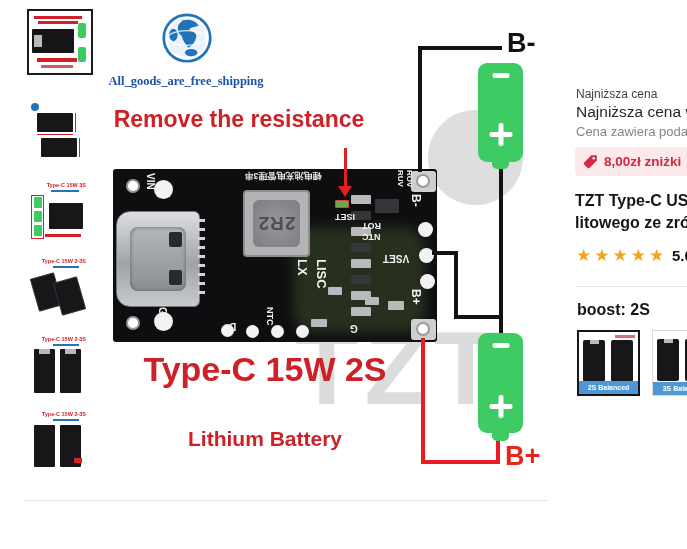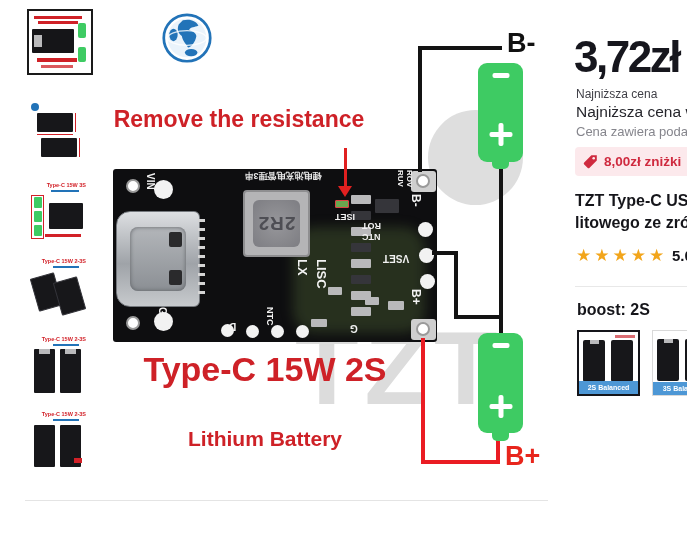--- a/index.html
+++ b/index.html
@@ -122,20 +122,21 @@
   </div>
 
   <svg class="abs logo-globe" viewBox="0 0 48 48">
     <circle cx="24" cy="24" r="22.3" fill="#ffffff" stroke="#2273b8" stroke-width="2.6"></circle>
     <circle cx="24" cy="24" r="18.6" fill="#eaf3fb"></circle>
     <path d="M20 7 C27 5 33 8 35 12 C31 14 28 13 26 16 C29 18 32 18 33 22 C32 28 28 33 25 33 C22 28 20 27 19 22 C16 20 14 16 16 11 Z" fill="#2273b8"></path>
     <ellipse cx="11" cy="21" rx="4" ry="6" fill="#2273b8"></ellipse>
     <ellipse cx="28" cy="38" rx="6" ry="3.5" fill="#2273b8"></ellipse>
     <ellipse cx="24" cy="24" rx="18.6" ry="7" fill="none" stroke="#ffffff" stroke-width="1.2" opacity=".8"></ellipse>
   </svg>
+  <div class="abs logo-caption">All_goods_are_free_shipping</div>
 
   <div class="abs sthumb" style="top:101px;height:62px;">
     <div class="mini" style="left:2px;top:2px;width:8px;height:8px;border-radius:50%;background:#2273b8;"></div>
     <div class="pcbmini" style="left:8px;top:12px;width:36px;height:19px;"></div>
     <div class="pcbmini" style="left:12px;top:37px;width:36px;height:19px;"></div>
     <div class="mini" style="left:46px;top:12px;width:1px;height:19px;background:#d22128;"></div>
     <div class="mini" style="left:50px;top:37px;width:1px;height:19px;background:#d22128;"></div>
     <div class="mini" style="left:8px;top:33px;width:36px;height:1px;background:#d22128;"></div>
   </div>
 
@@ -282,21 +283,20 @@
 
     <div class="abs arrow-line" style="left:249px;top:128px;"></div>
     <div class="abs arrow-head" style="left:243px;top:166px;"></div>
 
     <div class="abs red-t main-title" style="left:25px;top:330px;">Type-C 15W 2S</div>
     <div class="abs red-t sub1" style="left:25px;top:383px;">Lithium Battery</div>
   </div>
 
   <div class="abs divider" style="left:25px;top:500px;width:523px;"></div>
 
-  <div class="abs price">3,72zł</div>
   <div class="abs price-note">Najniższa cena</div>
   <div class="abs lowest">Najniższa cena w</div>
   <div class="abs taxnote">Cena zawiera podatek</div>
 
   <div class="abs disc-banner">
     <svg width="15" height="15" viewBox="0 0 15 15">
       <path d="M13.8 1.2H8.4L1.2 8.4a1.5 1.5 0 0 0 0 2.1l3.3 3.3a1.5 1.5 0 0 0 2.1 0l7.2-7.2V1.2z" fill="#cf2a3f"></path>
       <circle cx="10.7" cy="4.3" r="1.3" fill="#fce9ec"></circle>
     </svg>
     <span>8,00zł zniżki</span>

